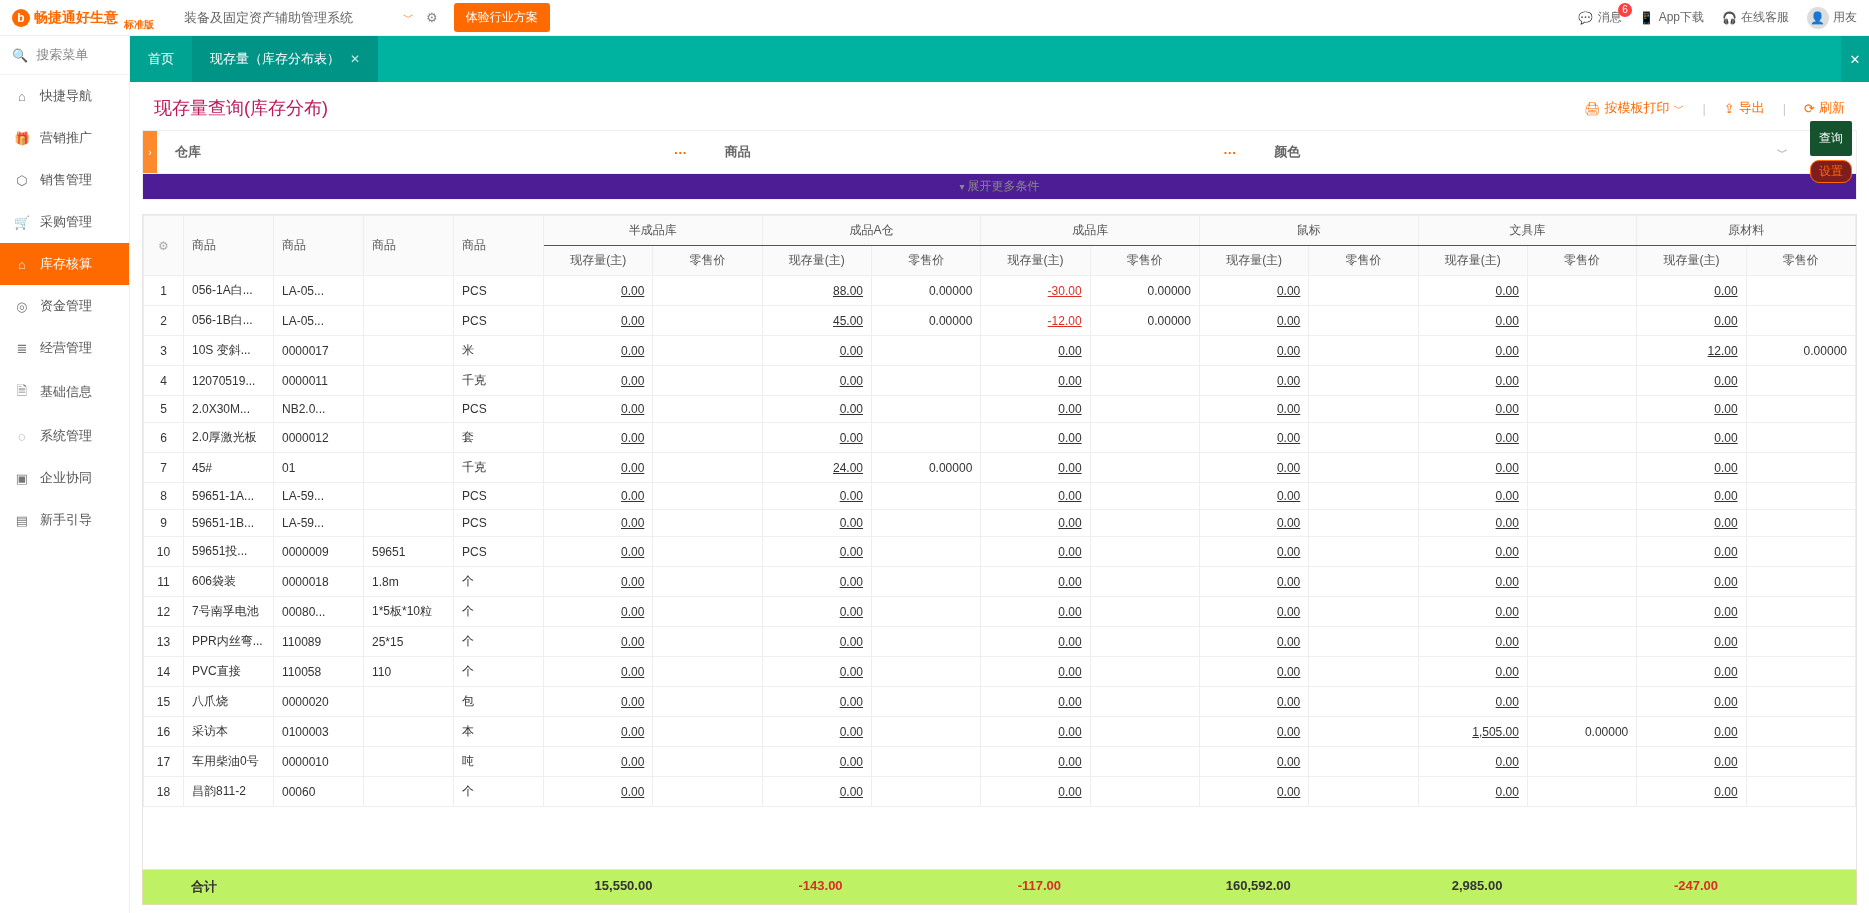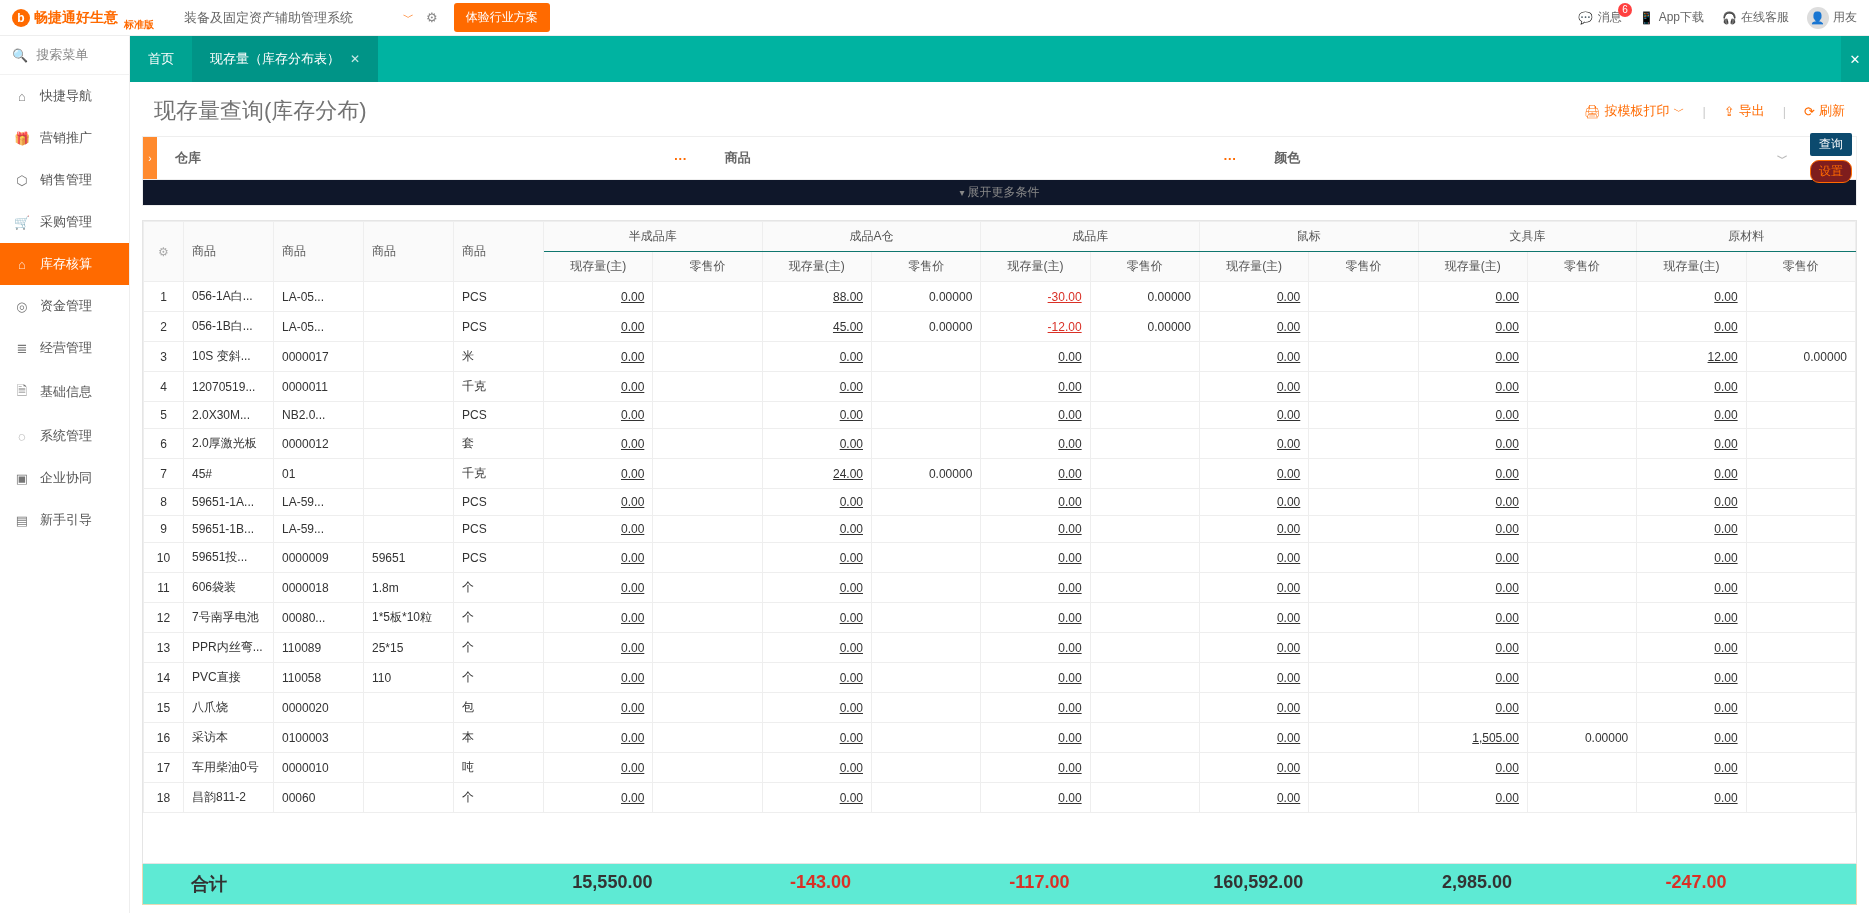--- a/index.html
+++ b/index.html
@@ -32,52 +32,52 @@
 .content { flex: 1; display: flex; flex-direction: column; min-width: 0; }
 .tabs { display: flex; align-items: stretch; background: #00b3a1; color: #fff; height: 46px; }
 .tab { display: flex; align-items: center; padding: 0 18px; font-size: 13px; cursor: pointer; gap: 10px; }
 .tab.home { background: #00a392; }
 .tab.active { background: #009487; }
 .tab-close { font-size: 12px; opacity: .8; }
 .tabs-spacer { flex: 1; }
 .tabs-close-all { width: 28px; display:flex; align-items:center; justify-content:center; background:#00a392; cursor:pointer; }
 
 .page-header { display: flex; align-items: center; padding: 14px 24px 10px; }
-.page-title { font-size: 22px; color: #737373; }
+.page-title { font-size: 18px; color: #be185d; }
 .page-actions { margin-left: auto; display: flex; align-items: center; gap: 18px; }
 .action-link { display: flex; align-items: center; gap: 4px; color: #ff6a00; font-size: 13px; cursor: pointer; }
 .sep { color: #ccc; }
 
 .filter-bar { margin: 0 12px; border: 1px solid #eee; display: flex; align-items: center; position: relative; height: 44px; background:#fff; }
 .collapse-handle { width: 14px; background: #ff8a2e; height: 100%; display:flex; align-items:center; justify-content:center; color:#fff; font-size:10px; cursor:pointer; }
 .filter-group { display:flex; align-items:center; gap: 8px; padding: 0 18px; flex:1;font-weight:bold; }
 .filter-label { color:#666; margin-right: auto;}
 .filter-dots { color:#ff6a00; letter-spacing:2px; cursor:pointer; }
 .filter-chevron { color:#bbb; font-size:11px; cursor:pointer; }
 .filter-actions { display:flex; flex-direction:column; gap:4px; padding: 3px 4px; }
-.btn-primary { background:#0c4a6e; color:#fff; border:none; padding:3px 8px; border-radius:2px; font-size:12px; cursor:pointer; }
+.btn-primary { background:#14532d; color:#fff; border:none; padding:9px 8px; border-radius:2px; font-size:12px; cursor:pointer; }
 .btn-outline { background:#7f1d1d; color:#ff6a00; border:1px solid #ff6a00; padding:2px 8px; border-radius:9px; font-size:12px; cursor:pointer; }
 
-.expand-row { margin: 0 12px; border:1px solid #eee; border-top:none; background:#0f172a; text-align:center; padding:4px 0; color:#888; font-size:12px; cursor:pointer; }
+.expand-row { margin: 0 12px; border:1px solid #eee; border-top:none; background:#4c1d95; text-align:center; padding:4px 0; color:#888; font-size:12px; cursor:pointer; }
 .expand-row::before { content:"▾ "; font-size:10px; }
 
 
 .table-wrap { margin: 14px 12px 0; border:1px solid #e5e5e5; overflow:auto; flex:1; min-height:0; }
 table { border-collapse: collapse; width: 100%; table-layout: fixed; }
 th, td { border: 1px solid #eee; padding: 6px 8px; font-size: 12px; text-align:center; white-space:nowrap; overflow:hidden; text-overflow:ellipsis; }
 th { background:#fafafa; font-weight: normal; color:#555; }
 th.group { border-bottom:1px solid #0f766e; }
 .col-idx { width:40px; }
 .col-name { width:90px; text-align:left; }
 .col-num { text-align:right; }
 .link-num { text-decoration: underline; color:#333; cursor:pointer; }
 .neg { color:#d93026; }
 .gear-cell { color:#aaa; }
 
-.footer-row { margin: 0 12px 8px; border:1px solid #e8d9b5; border-top:none; background:#5eead4; display:flex; padding:8px 0; font-size:18px; font-weight:bold; }
+.footer-row { margin: 0 12px 8px; border:1px solid #e8d9b5; border-top:none; background:#bef264; display:flex; padding:8px 0; font-size:13px; font-weight:bold; }
 .footer-cell { text-align:right; padding:0 8px; }
 
 </style>
 </head>
 <body>
 
 <div class="app">
 
   <div class="top-header">
     <div class="logo">

